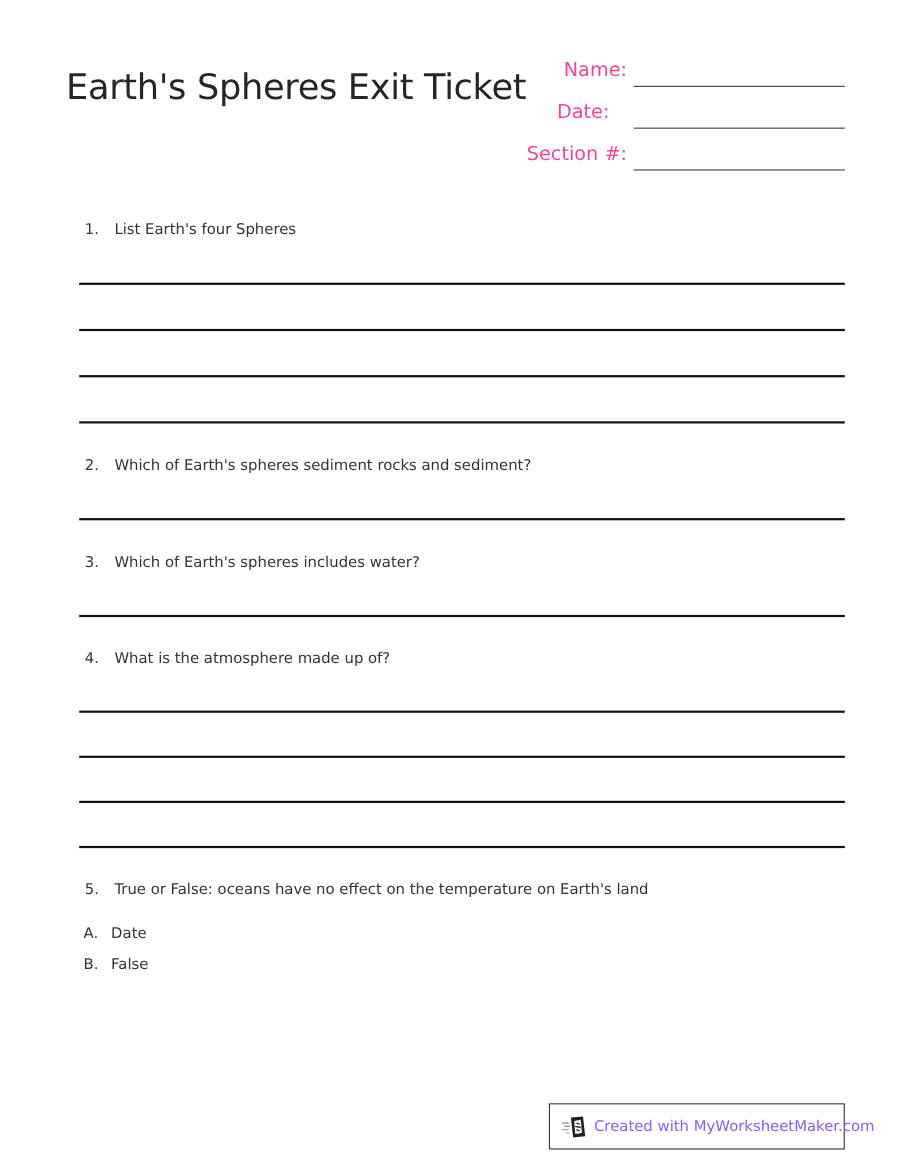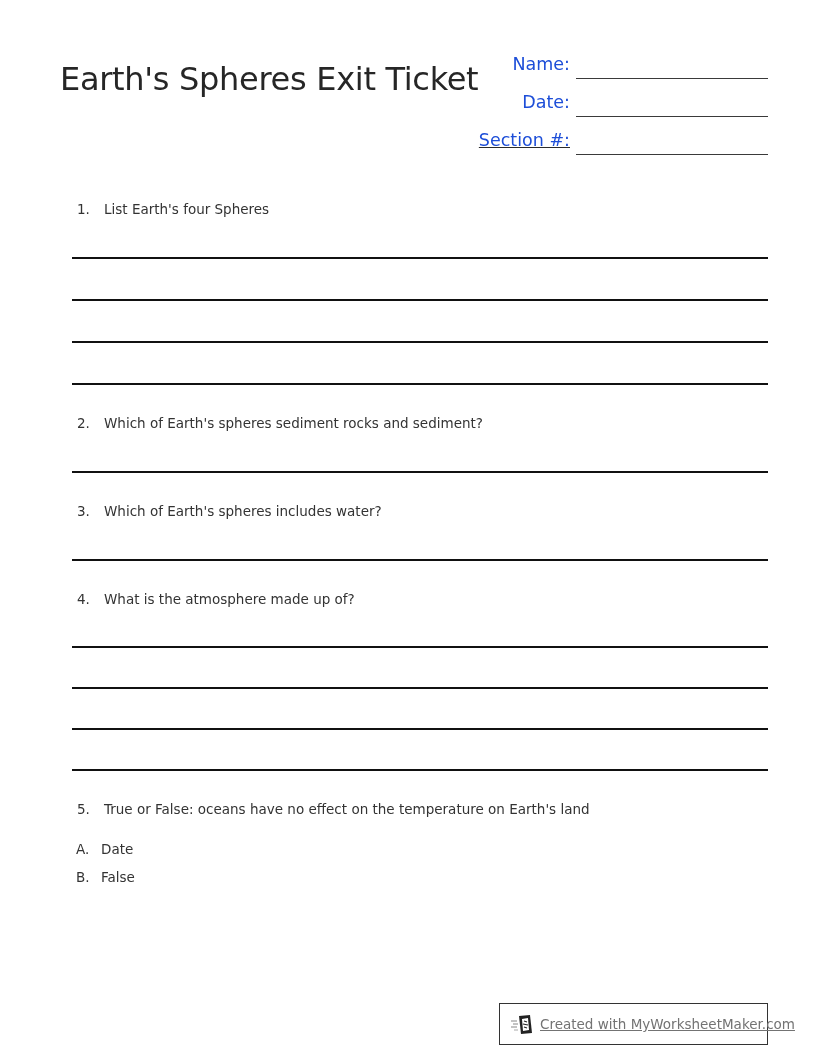--- a/index.html
+++ b/index.html
@@ -29,21 +29,21 @@
     }
     .field-row {
       position: absolute;
       right: 48px;
       height: 30px;
       display: flex;
       align-items: flex-end;
     }
     .field-label {
       font-size: 17.5px;
-      color: #1d4ed8;
+      color: #ec4899;
       text-align: right;
       padding-right: 6px;
       line-height: 22px;
       white-space: nowrap;
       margin-bottom: 4px;
     }
     .field-line {
       width: 192px;
       height: 0;
       border-bottom: 1.3px solid #3a3a3a;
@@ -85,45 +85,44 @@
       left: 499px;
       top: 1003px;
       width: 269px;
       height: 42px;
       border: 1.5px solid #333;
       box-sizing: border-box;
       display: flex;
       align-items: center;
       padding-left: 10px;
       font-size: 13.5px;
-      color: #737373;
+      color: #8b5cf6;
       white-space: nowrap;
-      text-decoration: underline;
     }
     .footer-icon {
       width: 24px;
       height: 22px;
       margin-right: 6px;
       display: inline-block;
     }
   </style>
 </head>
 <body>
 
 <h1 class="title">Earth's Spheres Exit Ticket</h1>
 
 <div class="field-row" style="top:49px;">
   <span class="field-label">Name:</span>
   <span class="field-line"></span>
 </div>
-<div class="field-row" style="top:87px;">
+<div class="field-row" style="top:87px;gap:16px;">
   <span class="field-label">Date:</span>
   <span class="field-line"></span>
 </div>
-<div class="field-row" style="top:125px;text-decoration:underline;">
+<div class="field-row" style="top:125px;">
   <span class="field-label">Section #:</span>
   <span class="field-line"></span>
 </div>
 
 <div class="question" style="top:200px;">
   <span class="q-num">1.</span><span>List Earth's four Spheres</span>
 </div>
 <div class="answer-line" style="top:257px;"></div>
 <div class="answer-line" style="top:299px;"></div>
 <div class="answer-line" style="top:341px;"></div>

